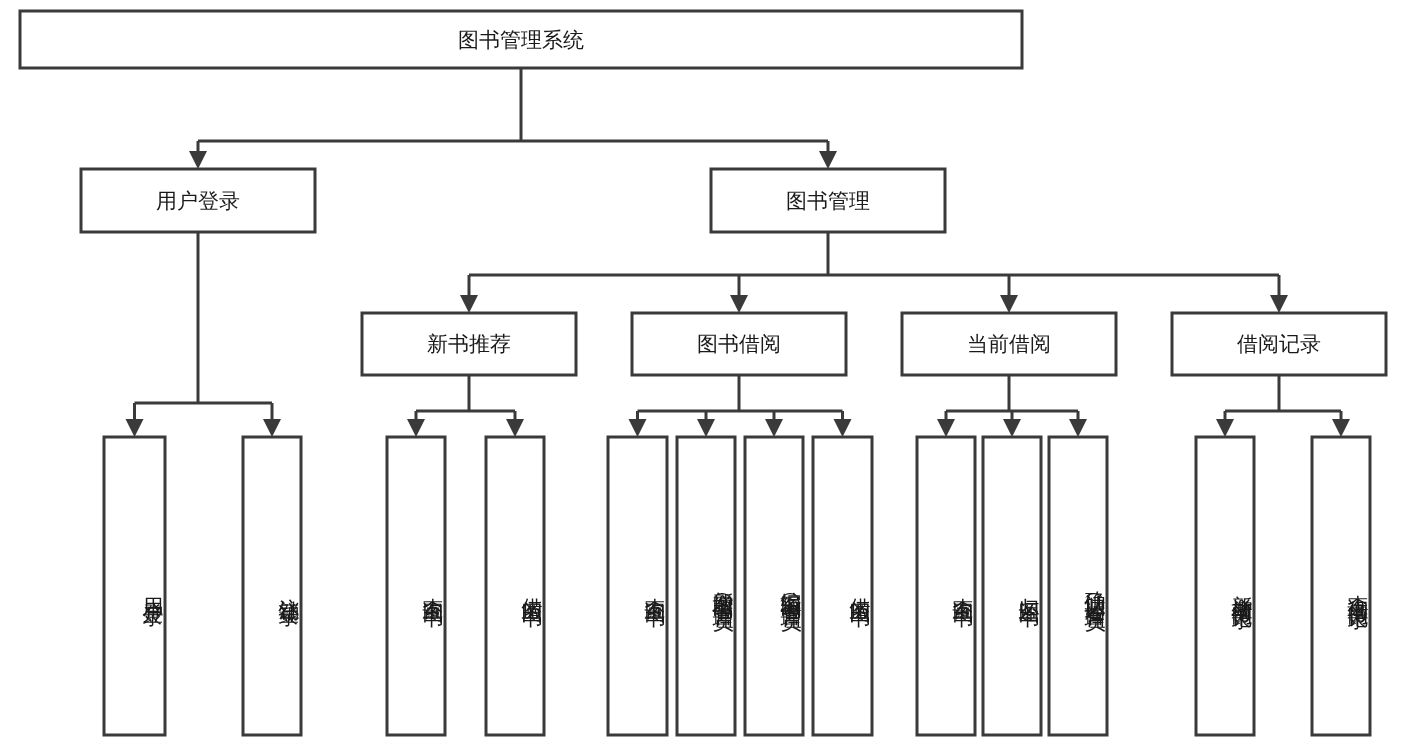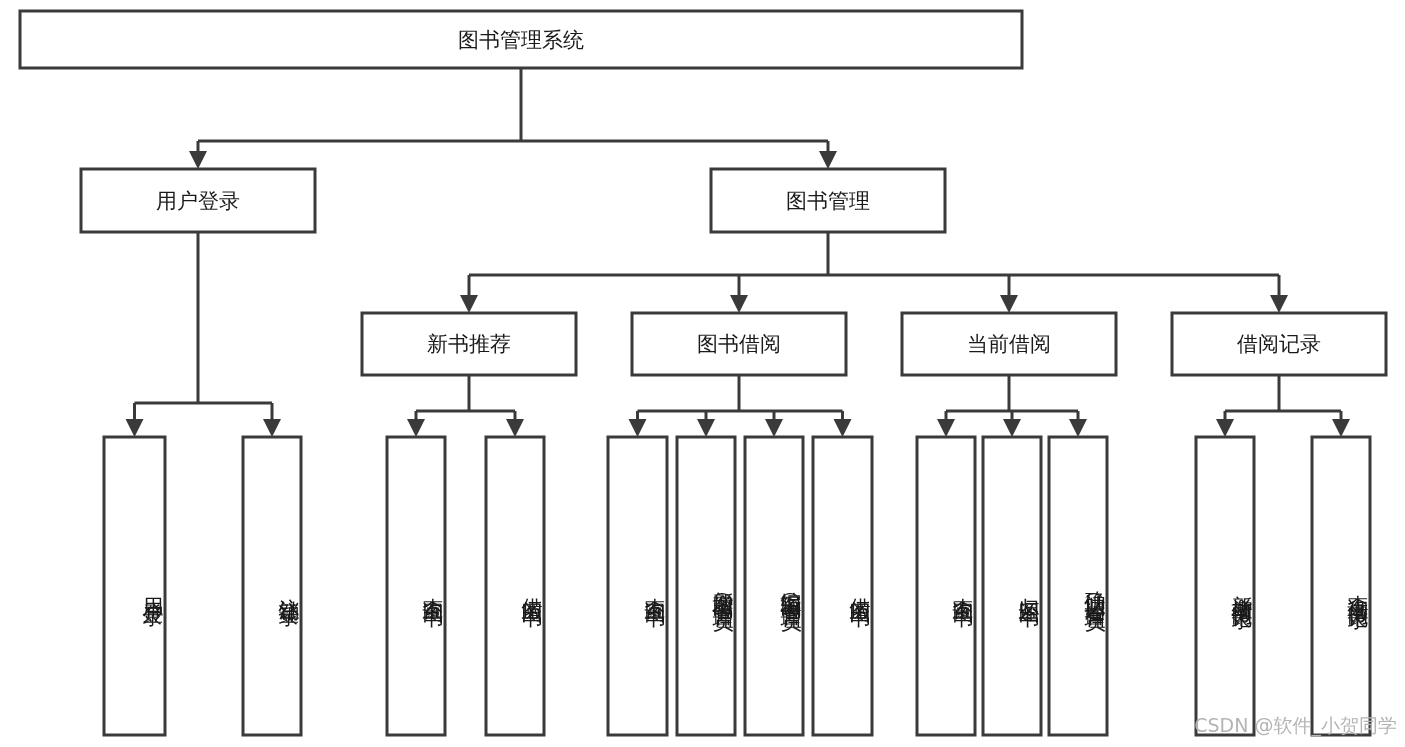--- a/index.html
+++ b/index.html
@@ -171,15 +171,14 @@
       <div class="leaf-label" style="left: 677px; top: 447px; width: 58px; height: 280px;">新增图书（管理员）</div>
       <div class="leaf-label" style="left: 745px; top: 447px; width: 58px; height: 280px;">编辑图书（管理员）</div>
       <div class="leaf-label" style="left: 813px; top: 447px; width: 59px; height: 280px;">借阅图书</div>
       <div class="leaf-label" style="left: 917px; top: 447px; width: 58px; height: 280px;">查询图书</div>
       <div class="leaf-label" style="left: 983px; top: 447px; width: 58px; height: 280px;">归还图书</div>
       <div class="leaf-label" style="left: 1049px; top: 447px; width: 58px; height: 280px;">确认归还（管理员）</div>
       <div class="leaf-label" style="left: 1196px; top: 447px; width: 58px; height: 280px;">新增借阅记录</div>
       <div class="leaf-label" style="left: 1312px; top: 447px; width: 58px; height: 280px;">查询借阅记录</div>
     </div>
 
-  <div id="watermark">CSDN @软件_小贺同学</div>
 
 </div>
 
 </body></html>

